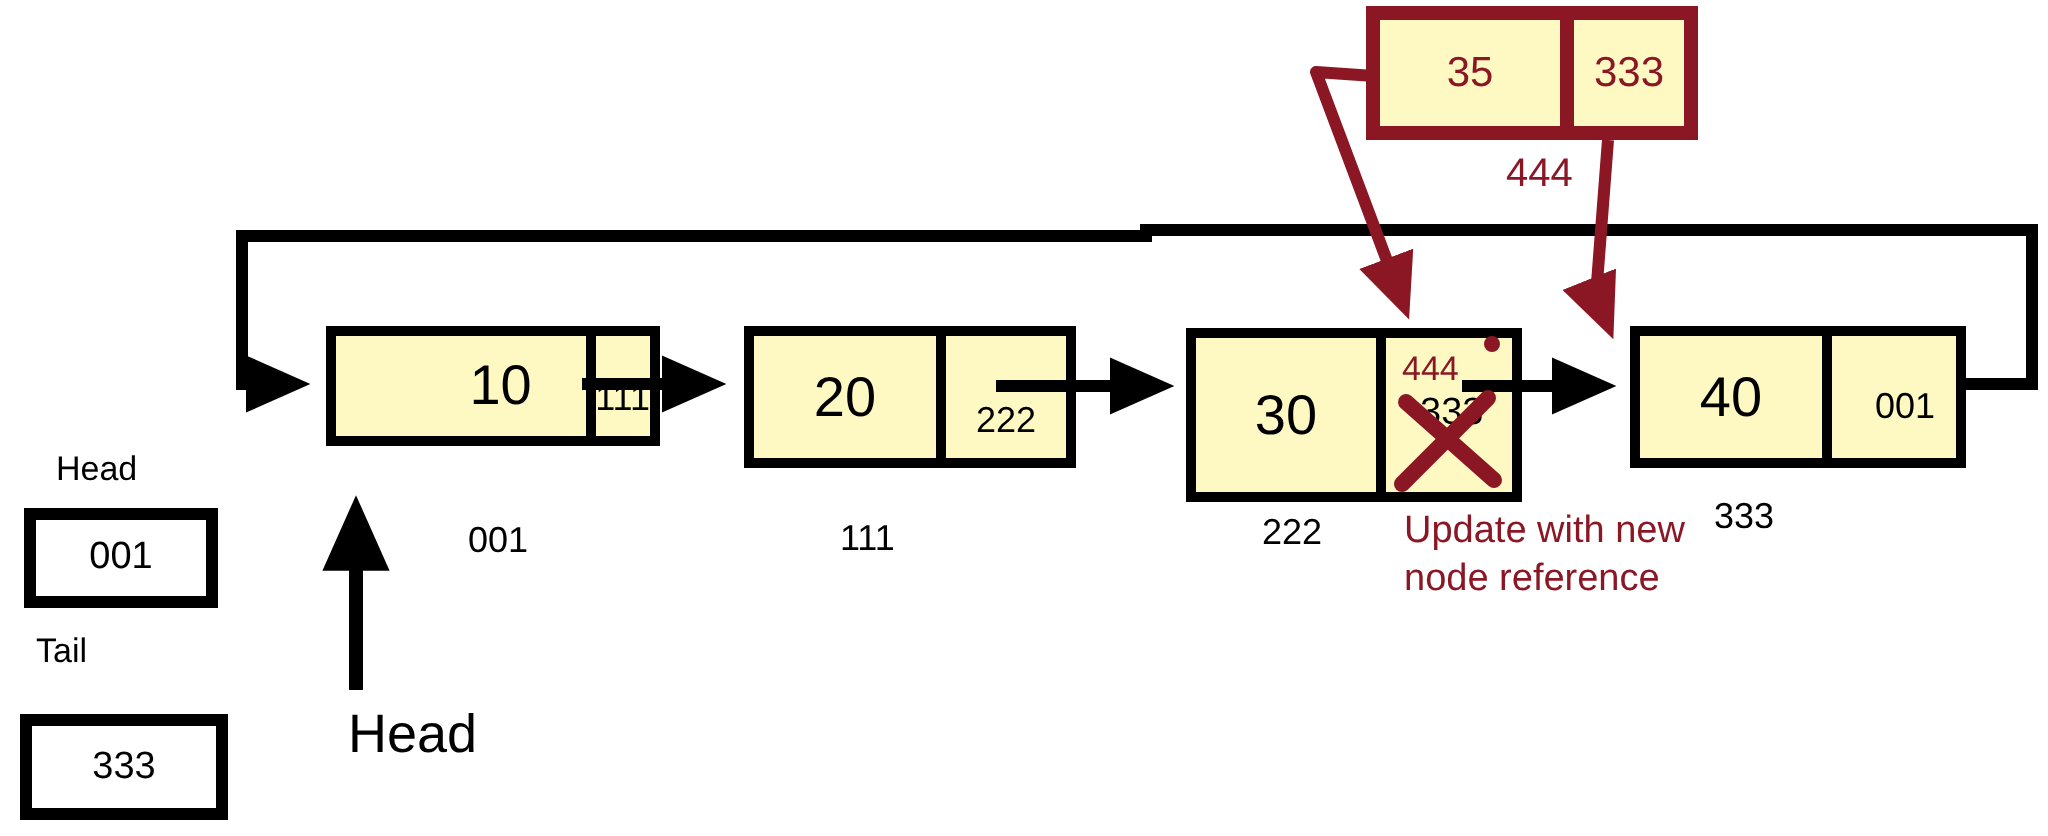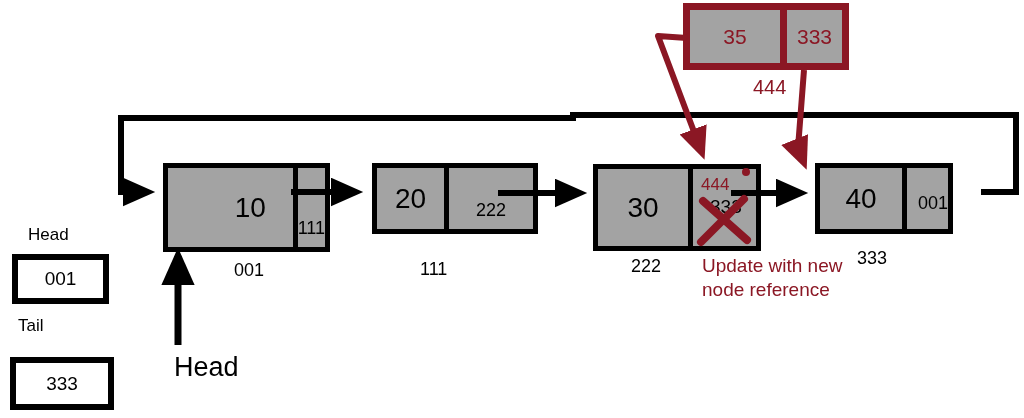--- a/index.html
+++ b/index.html
@@ -3,21 +3,21 @@
 <meta charset="utf-8">
 <style>
   html,body{margin:0;padding:0;background:#fff;}
   .canvas{
     position:relative;width:1024px;height:418px;background:#fff;
     font-family:"Liberation Sans","DejaVu Sans",sans-serif;
     color:var(--ink,#000);overflow:hidden;
   }
   .abs{position:absolute;}
   .node{
-    box-sizing:border-box;display:flex;background:#a3a3a3;
+    box-sizing:border-box;display:flex;background:#fef9c3;
     border:5px solid var(--ink,#000);
     text-align:center;
   }
   .node .cell{box-sizing:border-box;display:flex;align-items:center;justify-content:center;}
   .node .cell-data{border-right:5px solid var(--ink,#000);font-size:28px;}
   .node .cell-ptr{flex:1;font-size:18px;}
   .newnode{border:7px solid var(--accent,#8B1724);}
   .newnode .cell-data{border-right:7px solid var(--accent,#8B1724);font-size:21px;color:var(--accent,#8B1724);}
   .newnode .cell-ptr{font-size:21px;color:var(--accent,#8B1724);}
   .refbox{
@@ -38,44 +38,44 @@
 <body>
 
 <div class="canvas">
 
   <div class="abs node newnode" style="left:683px;top:3px;width:166px;height:67px;">
     <div class="cell cell-data" style="width:97px;">35</div>
     <div class="cell cell-ptr">333</div>
   </div>
   <div class="abs red-text" style="left:753px;top:76px;font-size:20px;">444</div>
 
-  <div class="abs node" style="left:163px;top:163px;width:167px;height:89px;padding-left:40px;">
+  <div class="abs node" style="left:163px;top:163px;width:167px;height:60px;padding-left:40px;">
     <div class="cell cell-data" style="width:97px;">10</div>
     <div class="cell cell-ptr" style="align-items:flex-end;padding-bottom:8px;">111</div>
   </div>
   <div class="abs addr" style="left:234px;top:260px;">001</div>
 
   <div class="abs node" style="left:372px;top:163px;width:166px;height:71px;">
-    <div class="cell cell-data" style="width:72px;">20</div>
+    <div class="cell cell-data" style="width:96px;">20</div>
     <div class="cell cell-ptr" style="align-items:flex-end;padding-bottom:8px;">222</div>
   </div>
   <div class="abs addr" style="left:420px;top:259px;">111</div>
 
   <div class="abs node" style="left:593px;top:164px;width:168px;height:87px;">
     <div class="cell cell-data" style="width:95px;">30</div>
     <div class="cell cell-ptr">
       <div class="ptr-stack">
         <span class="ptr-new">444</span>
         <span class="ptr-old">333</span>
       </div>
     </div>
   </div>
   <div class="abs addr" style="left:631px;top:256px;">222</div>
 
-  <div class="abs node" style="left:815px;top:163px;width:138px;height:71px;gap:11px;">
+  <div class="abs node" style="left:815px;top:163px;width:168px;height:71px;gap:11px;">
     <div class="cell cell-data" style="width:96px;">40</div>
     <div class="cell cell-ptr" style="padding-top:10px;">001</div>
   </div>
   <div class="abs addr" style="left:857px;top:248px;">333</div>
 
   <div class="abs lbl" style="left:28px;top:225px;">Head</div>
   <div class="abs refbox" style="left:12px;top:254px;width:97px;height:50px;">
     <span>001</span>
   </div>
 

